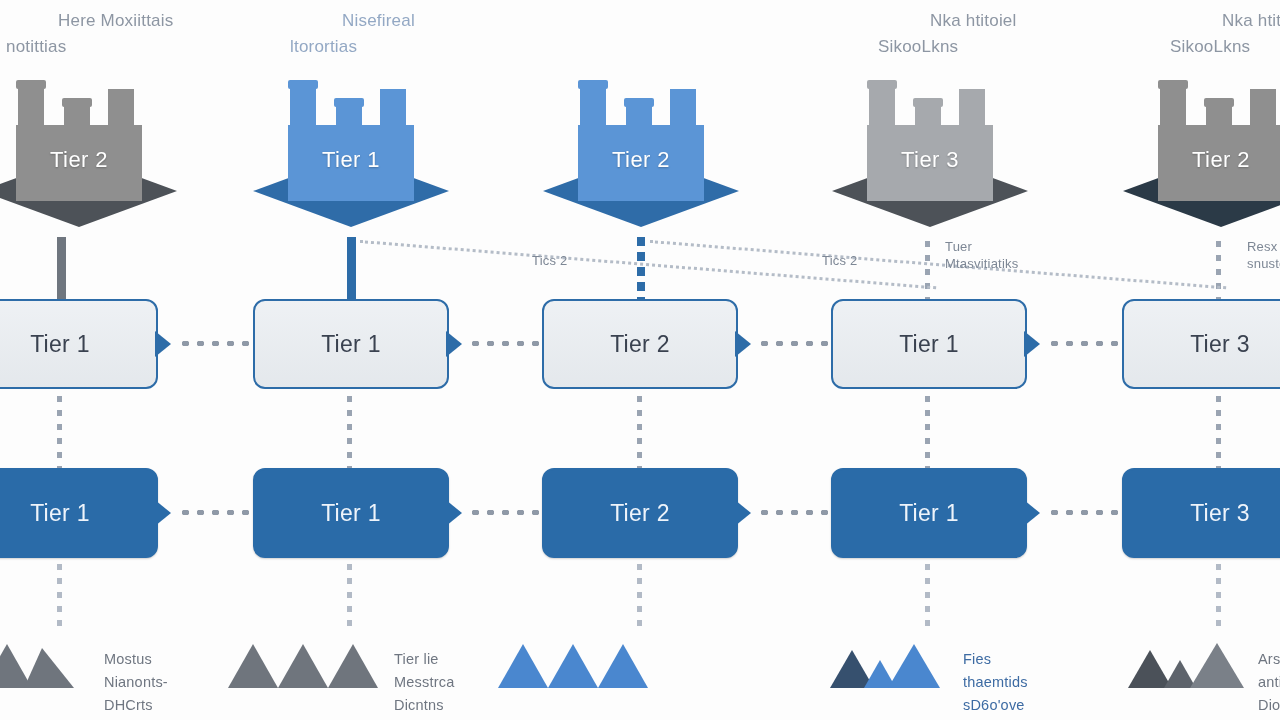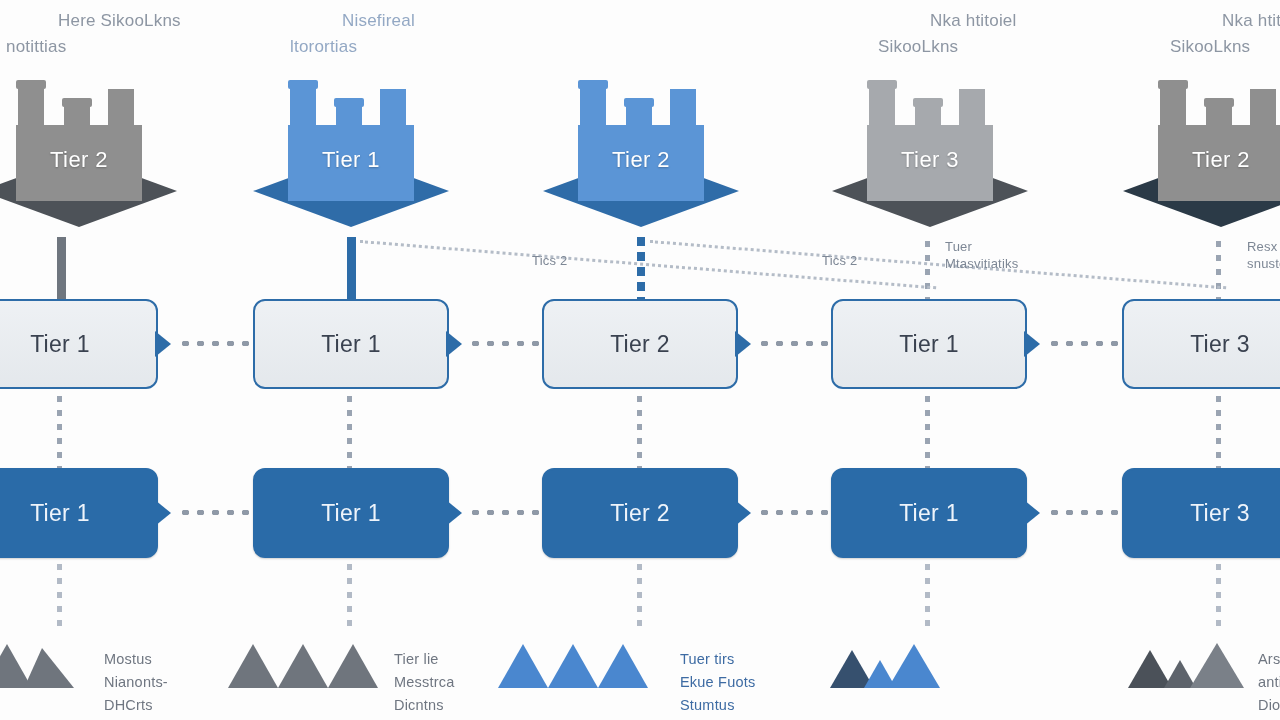--- a/index.html
+++ b/index.html
@@ -203,21 +203,21 @@
 
   .vdots.foot {
     background-image: radial-gradient(circle, #b2bac6 45%, rgba(0,0,0,0) 46%);
   }
 </style>
 </head>
 <body>
 
 <div id="canvas">
 
-  <div class="col-header l2" style="left:6px;  top:8px;">Here SikooLkns
+  <div class="col-header l2" style="left:6px;  top:8px;">Here Moxiittais
 notittias</div>
   <div class="col-header l2 blue" style="left:290px; top:8px;">Nisefireal
 ltorortias</div>
   <div class="col-header l2" style="left:878px; top:8px;">Nka htitoiel
 SikooLkns</div>
   <div class="col-header l2" style="left:1170px; top:8px;">Nka htitoiel
 SikooLkns</div>
 
   <div class="factory-wrap" style="left:-36px; top:52px;">
     <div class="base" style="background:#4d5258;"></div>
@@ -394,35 +394,35 @@
     <div class="mtn" style="left:0px;">
         <div class="tri" style="border-bottom:44px solid #4a87cf;"></div>
       </div>
     <div class="mtn" style="left:50px;">
         <div class="tri" style="border-bottom:44px solid #4a87cf;"></div>
       </div>
     <div class="mtn" style="left:100px;">
         <div class="tri" style="border-bottom:44px solid #4a87cf;"></div>
       </div>
   </div>
-  <div class="foot-label blue" style="left:680px; top:648px;">Tuer tirs
-Ekue Fuots
-Stumtus</div>
 
   <div class="mtn-group" style="left:830px; top:640px; width:110px; height:48px;">
     <div class="mtn" style="left:0px;">
       <div style="width:0;height:0;border-left:22px solid transparent;border-right:22px solid transparent;border-bottom:38px solid #36506e;"></div>
     </div>
     <div class="mtn" style="left:34px;">
       <div style="width:0;height:0;border-left:16px solid transparent;border-right:16px solid transparent;border-bottom:28px solid #4a87cf;"></div>
     </div>
     <div class="mtn" style="left:58px;">
       <div style="width:0;height:0;border-left:26px solid transparent;border-right:26px solid transparent;border-bottom:44px solid #4a87cf;"></div>
     </div>
   </div>
+  <div class="foot-label blue" style="left:963px; top:648px;">Fies
+thaemtids
+sD6o'ove</div>
 
   <div class="mtn-group" style="left:1128px; top:640px; width:120px; height:48px;">
     <div class="mtn" style="left:0px;">
       <div style="width:0;height:0;border-left:22px solid transparent;border-right:22px solid transparent;border-bottom:38px solid #4b5159;"></div>
     </div>
     <div class="mtn" style="left:36px;">
       <div style="width:0;height:0;border-left:16px solid transparent;border-right:16px solid transparent;border-bottom:28px solid #5d636b;"></div>
     </div>
     <div class="mtn" style="left:62px;">
       <div style="width:0;height:0;border-left:27px solid transparent;border-right:27px solid transparent;border-bottom:45px solid #7a8088;"></div>

